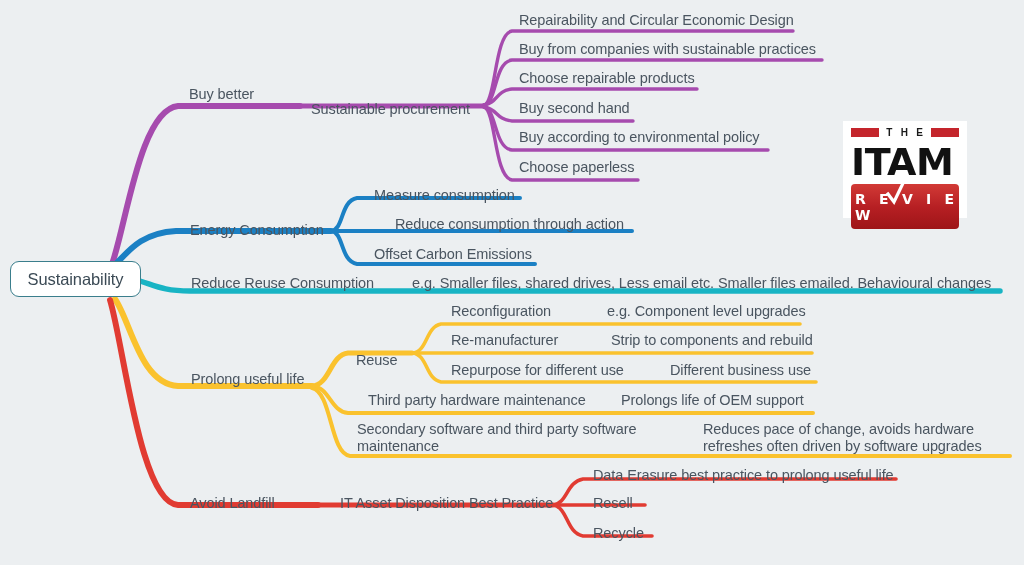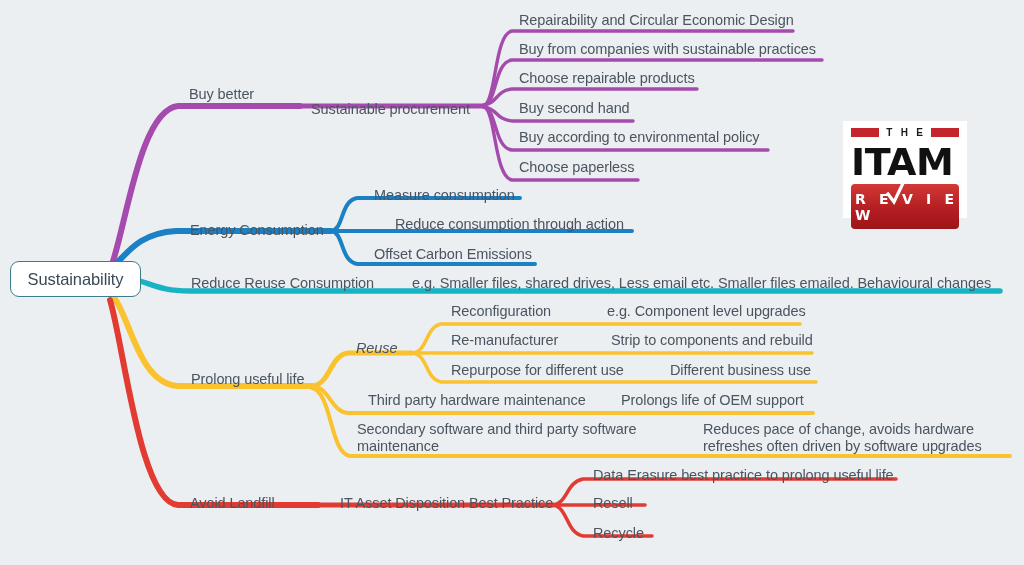--- a/index.html
+++ b/index.html
@@ -154,21 +154,21 @@
 
 <div class="lbl" style="left:190px;top:216px;margin-top:6px;">Energy Consumption</div>
 <div class="lbl" style="left:374px;top:187px;text-align:right;">Measure consumption</div>
 <div class="lbl" style="left:395px;top:216px;">Reduce consumption through action</div>
 <div class="lbl" style="left:374px;top:246px;">Offset Carbon Emissions</div>
 
 <div class="lbl" style="left:191px;top:275px;">Reduce Reuse Consumption</div>
 <div class="lbl" style="left:412px;top:275px;">e.g. Smaller files, shared drives, Less email etc. Smaller files emailed. Behavioural changes</div>
 
 <div class="lbl" style="left:191px;top:371px;">Prolong useful life</div>
-<div class="lbl" style="left:356px;top:340px;font-style:italic;">Reuse</div>
+<div class="lbl" style="left:356px;top:352px;">Reuse</div>
 <div class="lbl" style="left:451px;top:303px;">Reconfiguration</div>
 <div class="lbl" style="left:607px;top:303px;">e.g. Component level upgrades</div>
 <div class="lbl" style="left:451px;top:332px;">Re-manufacturer</div>
 <div class="lbl" style="left:611px;top:332px;">Strip to components and rebuild</div>
 <div class="lbl" style="left:451px;top:362px;">Repurpose for different use</div>
 <div class="lbl" style="left:670px;top:362px;">Different business use</div>
 <div class="lbl" style="left:357px;top:392px;margin-left:11px;">Third party hardware maintenance</div>
 <div class="lbl" style="left:621px;top:392px;">Prolongs life of OEM support</div>
 <div class="lbl wrap" style="left:357px;top:421px;width:290px;">Secondary software and third party software maintenance</div>
 <div class="lbl wrap" style="left:703px;top:421px;width:290px;">Reduces pace of change, avoids hardware refreshes often driven by software upgrades</div>

